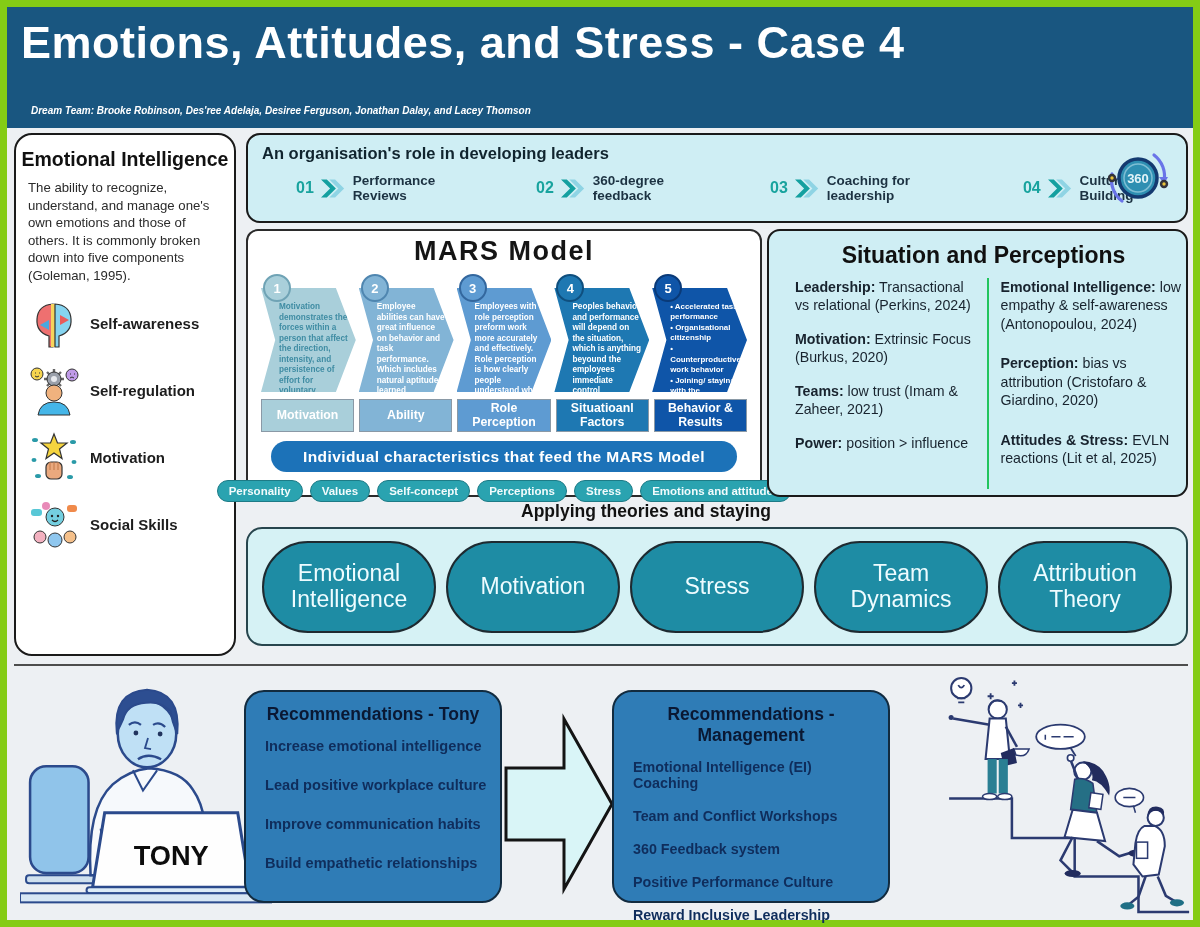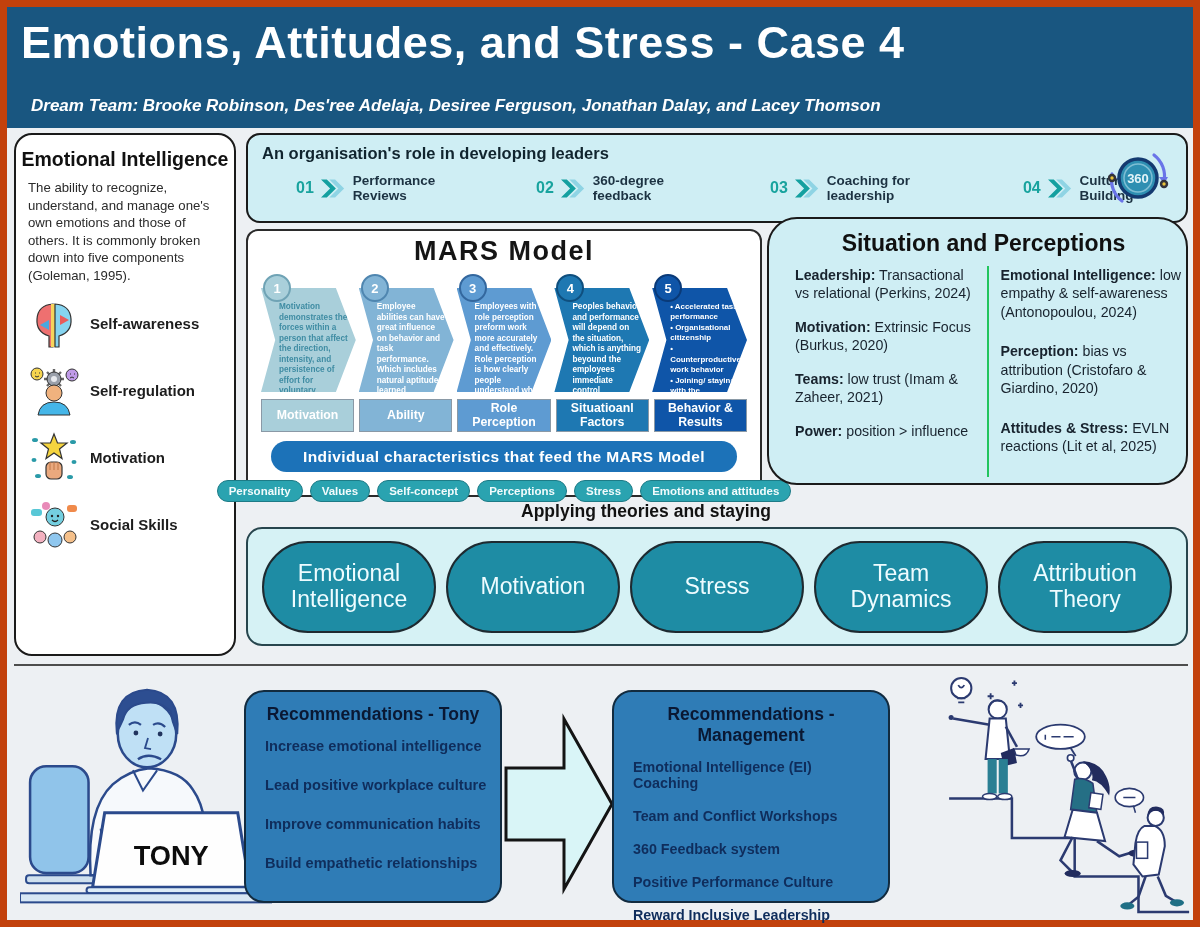--- a/index.html
+++ b/index.html
@@ -1,24 +1,24 @@
 <!DOCTYPE html>
 <html><head>
 <meta charset="utf-8">
 <style>
   html,body{margin:0;padding:0;background:#fff;}
-  #page{position:relative;width:1200px;height:927px;background:#c2410c;overflow:hidden;
+  #page{position:relative;width:1200px;height:927px;background:#84cc16;overflow:hidden;
         font-family:"Liberation Sans","DejaVu Sans",sans-serif;}
   .abs{position:absolute;}
   #canvas{left:7px;top:7px;width:1186px;height:913px;background:#edf0f3;}
 
   
   #header{left:7px;top:7px;width:1186px;height:121px;background:#195680;}
   #header .title{position:absolute;left:14px;top:10px;font-size:45px;font-weight:800;color:#fff;letter-spacing:.5px;}
-  #header .subtitle{position:absolute;left:24px;bottom:12px;font-size:17px;font-style:italic;font-weight:700;color:#fff;}
+  #header .subtitle{position:absolute;left:24px;bottom:12px;font-size:10px;font-style:italic;font-weight:700;color:#fff;}
 
   
   #sidebar{left:14px;top:133px;width:222px;height:523px;background:#fff;border:2.5px solid #1a1a1a;border-radius:18px;box-sizing:border-box;}
   #sidebar .sb-title{text-align:center;font-size:19.5px;font-weight:800;color:#111;margin-top:13px;}
   #sidebar .sb-desc{margin:8px 12px 0 12px;font-size:13.2px;line-height:1.33;color:#2b2b2b;}
   .sb-row{display:flex;align-items:center;gap:10px;height:67px;padding-left:12px;}
   .sb-rows{margin-top:6px;}
   .sb-label{font-size:15px;font-weight:800;color:#1d1d1d;}
   .sb-icon{width:52px;height:52px;flex:0 0 52px;}
 
@@ -46,21 +46,21 @@
   .s1 .step-text{color:#3f8ca3;}
   .bullets div{margin-bottom:1px;font-size:7.9px;}
   .mars-labels{margin-top:7px;display:flex;gap:5px;}
   .mars-label{flex:1;height:33px;border:1.5px solid #8a99a6;display:flex;align-items:center;justify-content:center;text-align:center;color:#fff;font-weight:700;font-size:12.3px;line-height:1.1;box-sizing:border-box;}
   .l1{background:#a9cfda;} .l2{background:#82b4d6;} .l3{background:#5e9bd2;} .l4{background:#1e78b2;} .l5{background:#0f55a8;}
   .feed-bar{margin:9px auto 0 auto;width:96%;height:31px;background:#1c72b8;border-radius:17px;color:#fff;font-weight:800;font-size:15.5px;display:flex;align-items:center;justify-content:center;letter-spacing:.4px;}
   .pills{margin-top:8px;display:flex;gap:7px;justify-content:center;}
   .pill{background:#2aa3b0;border:1.3px solid #1d7b86;color:#f2fbfc;border-radius:15px;padding:4px 11px;font-size:11.5px;font-weight:600;white-space:nowrap;}
 
   
-  #situation{left:767px;top:217px;width:421px;height:268px;background:#cfeef4;border:2px solid #1a1a1a;border-radius:30px;box-sizing:border-box;padding:8px 4px 10px 16px;}
+  #situation{left:767px;top:229px;width:421px;height:268px;background:#cfeef4;border:2px solid #1a1a1a;border-radius:13px;box-sizing:border-box;padding:8px 4px 10px 16px;}
   #situation .sit-title{text-align:center;font-size:23px;font-weight:800;color:#101010;margin:3px 0 9px 0;}
   .sit-cols{display:flex;margin-left:10px;}
   .sit-col{flex:1;}
   .sit-col.right{border-left:2px solid #22c55e;padding-left:12px;}
   .sit-col.left{padding-right:10px;}
   .sit-item{font-size:14.2px;line-height:1.3;color:#18232e;margin-bottom:15px;font-weight:500;}
   .sit-col.right .sit-item{margin-bottom:21px;}
   .sit-lead{font-weight:800;}
 
   

